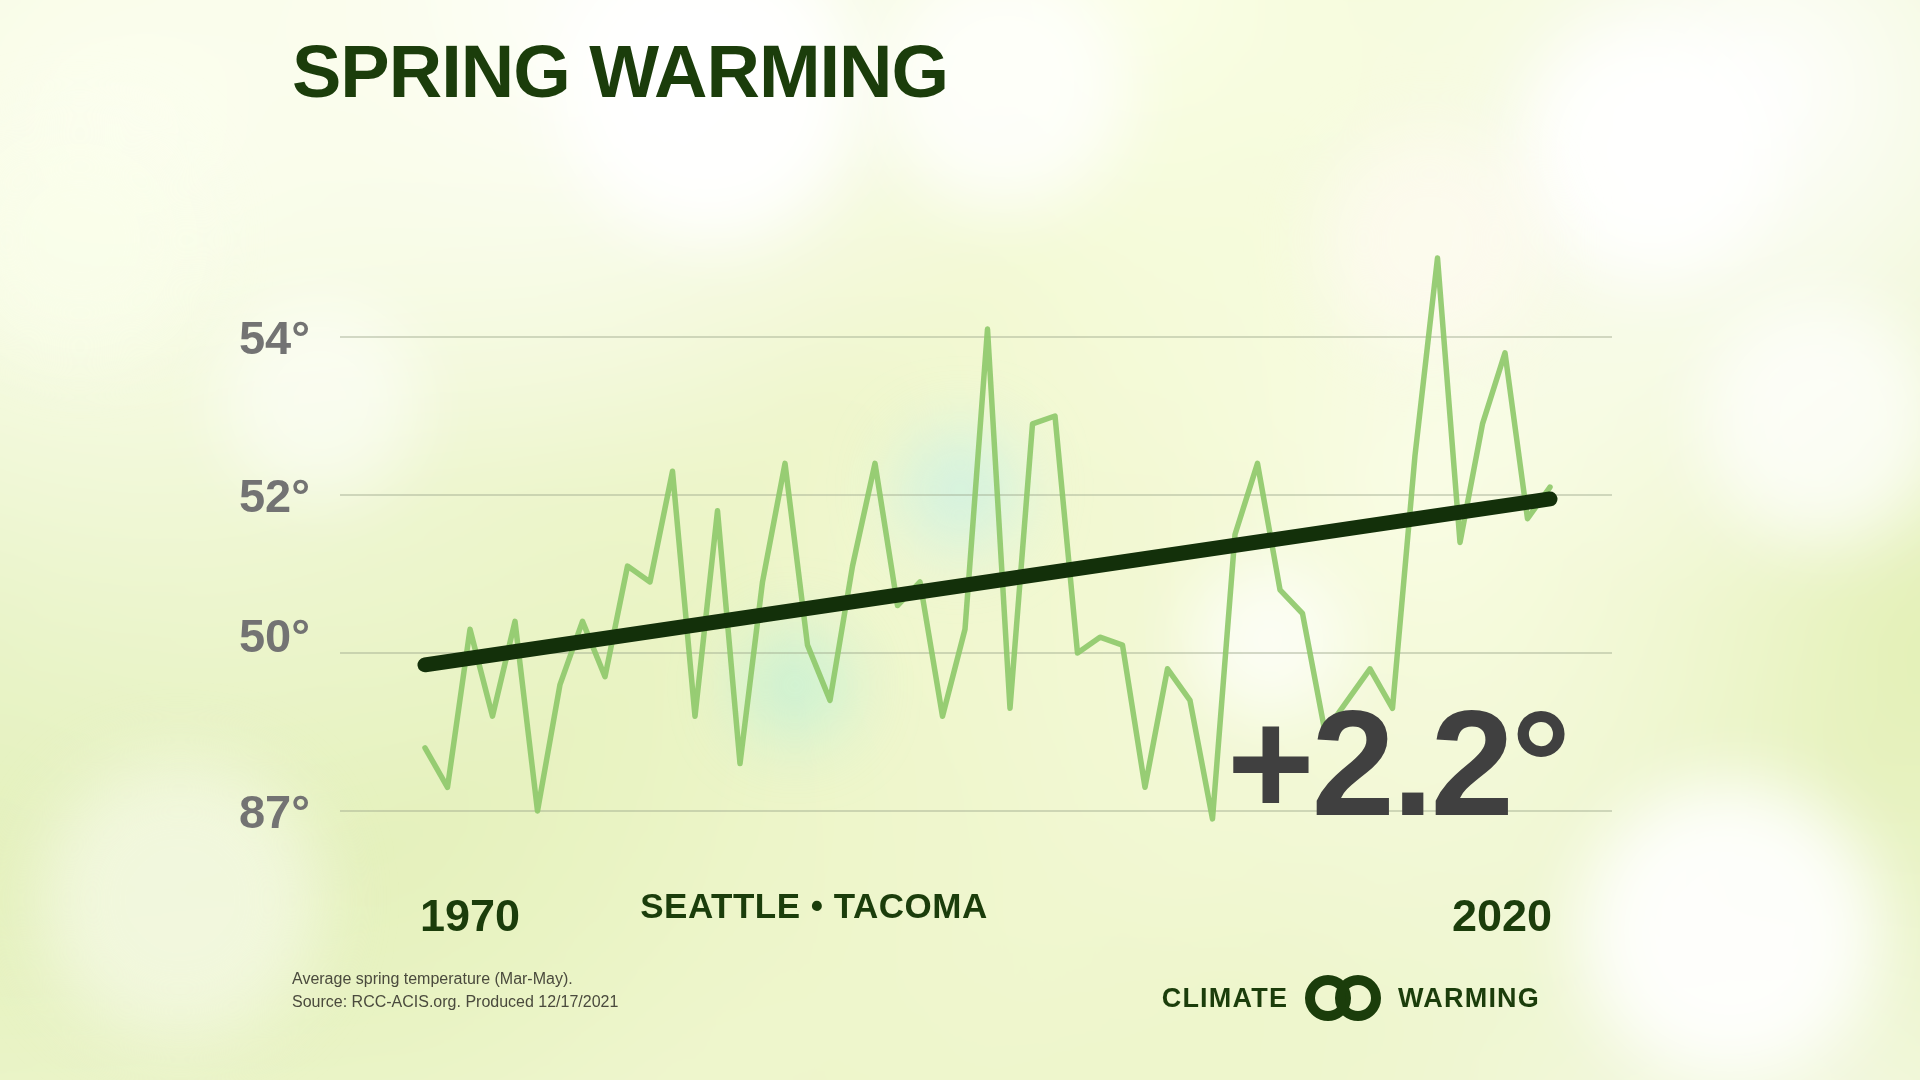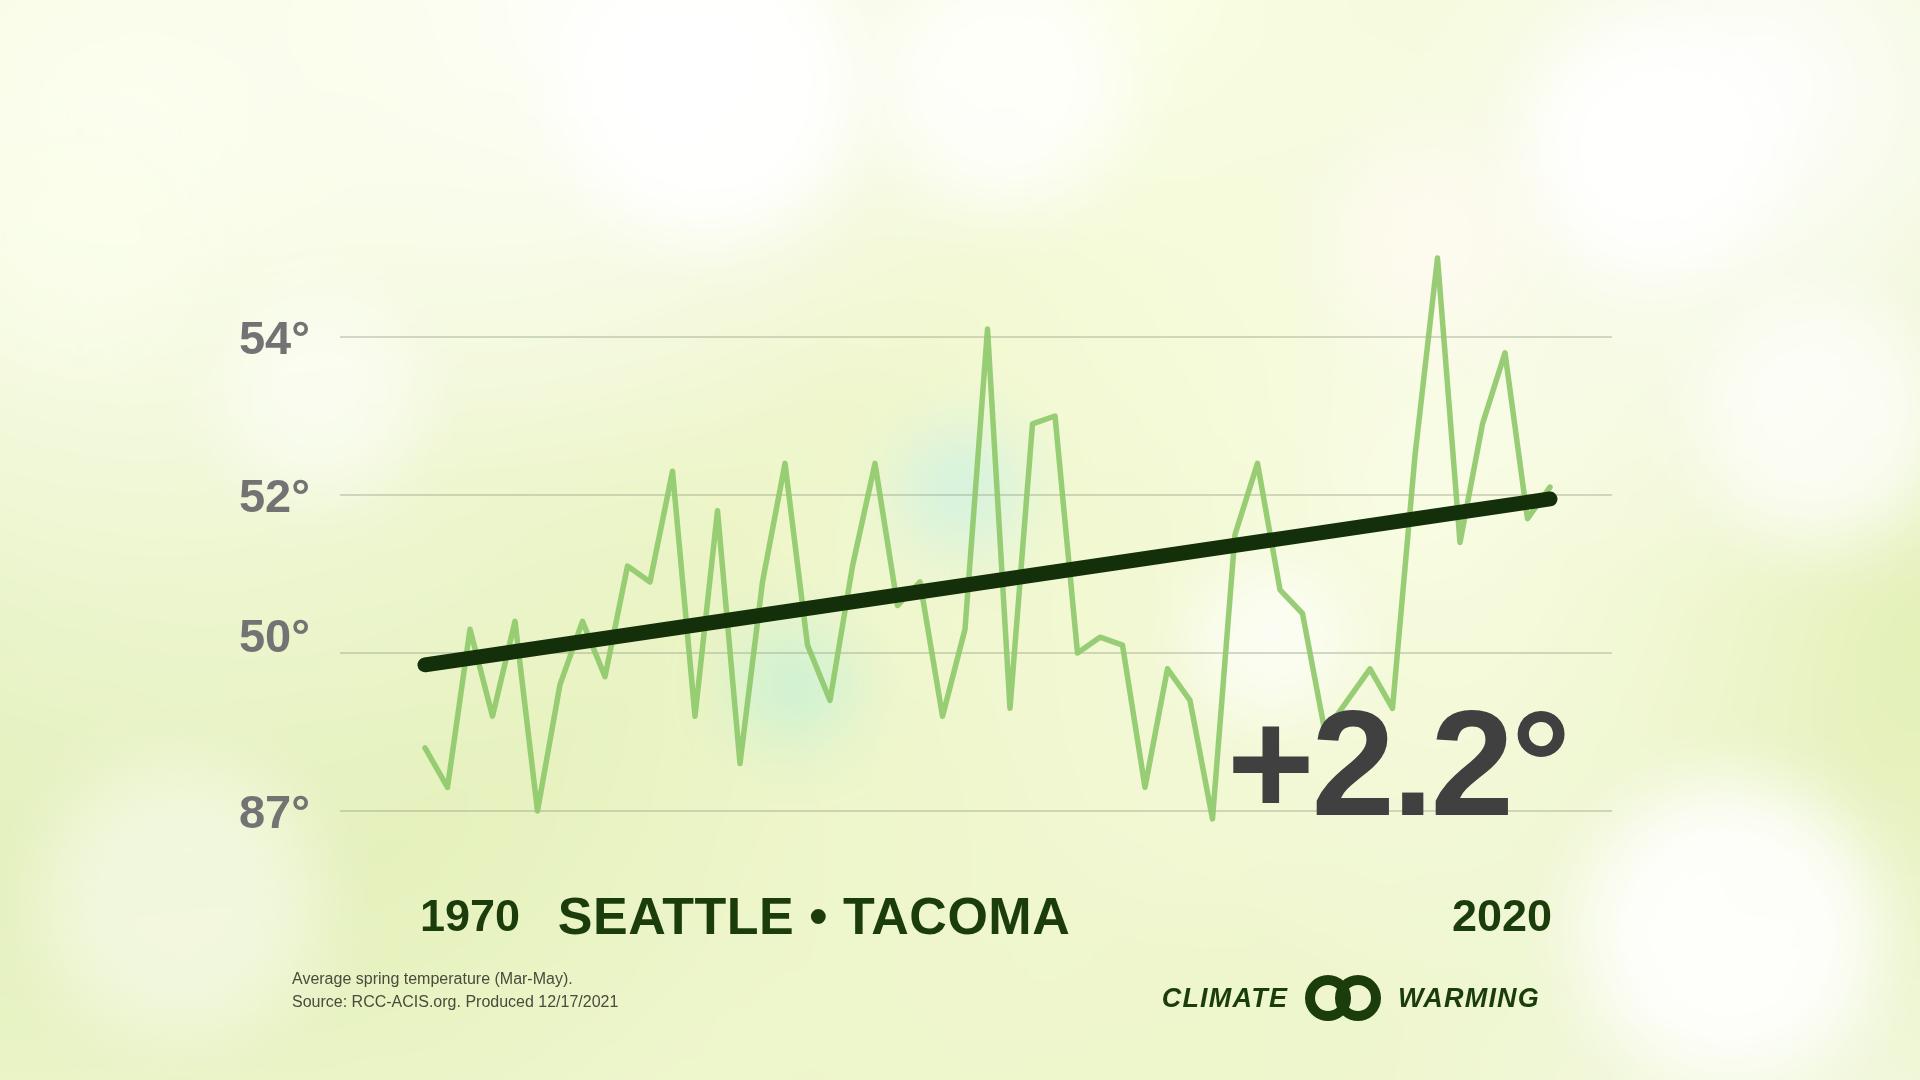--- a/index.html
+++ b/index.html
@@ -50,36 +50,36 @@
     position:absolute;z-index:6;
     font-size:47px;font-weight:bold;color:#737373;
     transform:translateY(-50%);text-align:right;width:120px;
   }
   .xlabel{
     position:absolute;z-index:6;
     font-size:45px;font-weight:bold;color:#1b3d0b;
   }
   #city{
     position:absolute;z-index:6;left:0;width:1628px;text-align:center;
-    top:886px;font-size:52px;font-weight:bold;color:#1b3d0b;letter-spacing:0.5px;
+    top:886px;font-size:35px;font-weight:bold;color:#1b3d0b;letter-spacing:0.5px;
   }
   #delta{
     position:absolute;z-index:7;right:352px;top:688px;
     font-size:150px;font-weight:bold;color:#404040;line-height:1;
     letter-spacing:-3px;
   }
 
   
   #footnote{
     position:absolute;left:292px;top:968px;z-index:6;
     font-size:16px;color:#4a4a3d;line-height:1.42;
   }
   #logo{
     position:absolute;right:380px;top:975px;z-index:6;
-    display:flex;align-items:center;gap:12px;font-style:italic;
+    display:flex;align-items:center;gap:12px;
   }
   #logo .word{font-size:27px;font-weight:bold;color:#1b3d0b;letter-spacing:1.2px;}
   #logo .rings{display:block;}
 </style>
 </head>
 <body>
 
 <div id="bg">
   <div class="base"></div>
   <div class="blob" style="left:560px;top:-60px;width:300px;height:300px;background:rgba(255,255,255,0.95);"></div>
@@ -90,20 +90,21 @@
   <div class="blob" style="left:40px;top:760px;width:280px;height:280px;background:rgba(243,248,226,0.85);"></div>
   <div class="blob" style="left:-40px;top:120px;width:240px;height:240px;background:rgba(250,253,234,0.7);"></div>
   <div class="blob" style="left:900px;top:430px;width:120px;height:120px;background:rgba(186,238,236,0.55);"></div>
   <div class="blob" style="left:740px;top:630px;width:110px;height:110px;background:rgba(168,238,222,0.5);"></div>
   <div class="blob" style="left:1190px;top:560px;width:160px;height:160px;background:rgba(255,255,255,0.7);"></div>
   <div class="blob" style="left:220px;top:300px;width:200px;height:200px;background:rgba(255,255,255,0.55);"></div>
   <div class="blob" style="left:1320px;top:130px;width:220px;height:220px;background:rgba(255,250,244,0.62);"></div>
 </div>
 
 <div id="header">
+  <h1 id="title">SPRING WARMING</h1>
 </div>
 
 <svg id="chart" viewBox="0 0 1920 1080" preserveAspectRatio="none">
   <g id="gridlines">
       <line x1="340" x2="1612" y1="811" y2="811" stroke="#9aa48a" stroke-width="1.6" opacity="0.55"></line>
       <line x1="340" x2="1612" y1="653" y2="653" stroke="#9aa48a" stroke-width="1.6" opacity="0.55"></line>
       <line x1="340" x2="1612" y1="495" y2="495" stroke="#9aa48a" stroke-width="1.6" opacity="0.55"></line>
       <line x1="340" x2="1612" y1="337" y2="337" stroke="#9aa48a" stroke-width="1.6" opacity="0.55"></line>
     </g>
   <path id="series-path" fill="none" stroke="#8fc96b" stroke-width="5.5" stroke-linejoin="round" stroke-linecap="round" opacity="0.92" d="M425.00 747.80 L447.50 787.30 L470.00 629.30 L492.50 716.20 L515.00 621.40 L537.50 811.00 L560.00 684.60 L582.50 621.40 L605.00 676.70 L627.50 566.10 L650.00 581.90 L672.50 471.30 L695.00 716.20 L717.50 510.80 L740.00 763.60 L762.50 581.90 L785.00 463.40 L807.50 645.10 L830.00 700.40 L852.50 566.10 L875.00 463.40 L897.50 605.60 L920.00 581.90 L942.50 716.20 L965.00 629.30 L987.50 329.10 L1010.00 708.30 L1032.50 423.90 L1055.00 416.00 L1077.50 653.00 L1100.00 637.20 L1122.50 645.10 L1145.00 787.30 L1167.50 668.80 L1190.00 700.40 L1212.50 818.90 L1235.00 534.50 L1257.50 463.40 L1280.00 589.80 L1302.50 613.50 L1325.00 732.00 L1347.50 700.40 L1370.00 668.80 L1392.50 708.30 L1415.00 455.50 L1437.50 258.00 L1460.00 542.40 L1482.50 423.90 L1505.00 352.80 L1527.50 518.70 L1550.00 487.10"></path>

